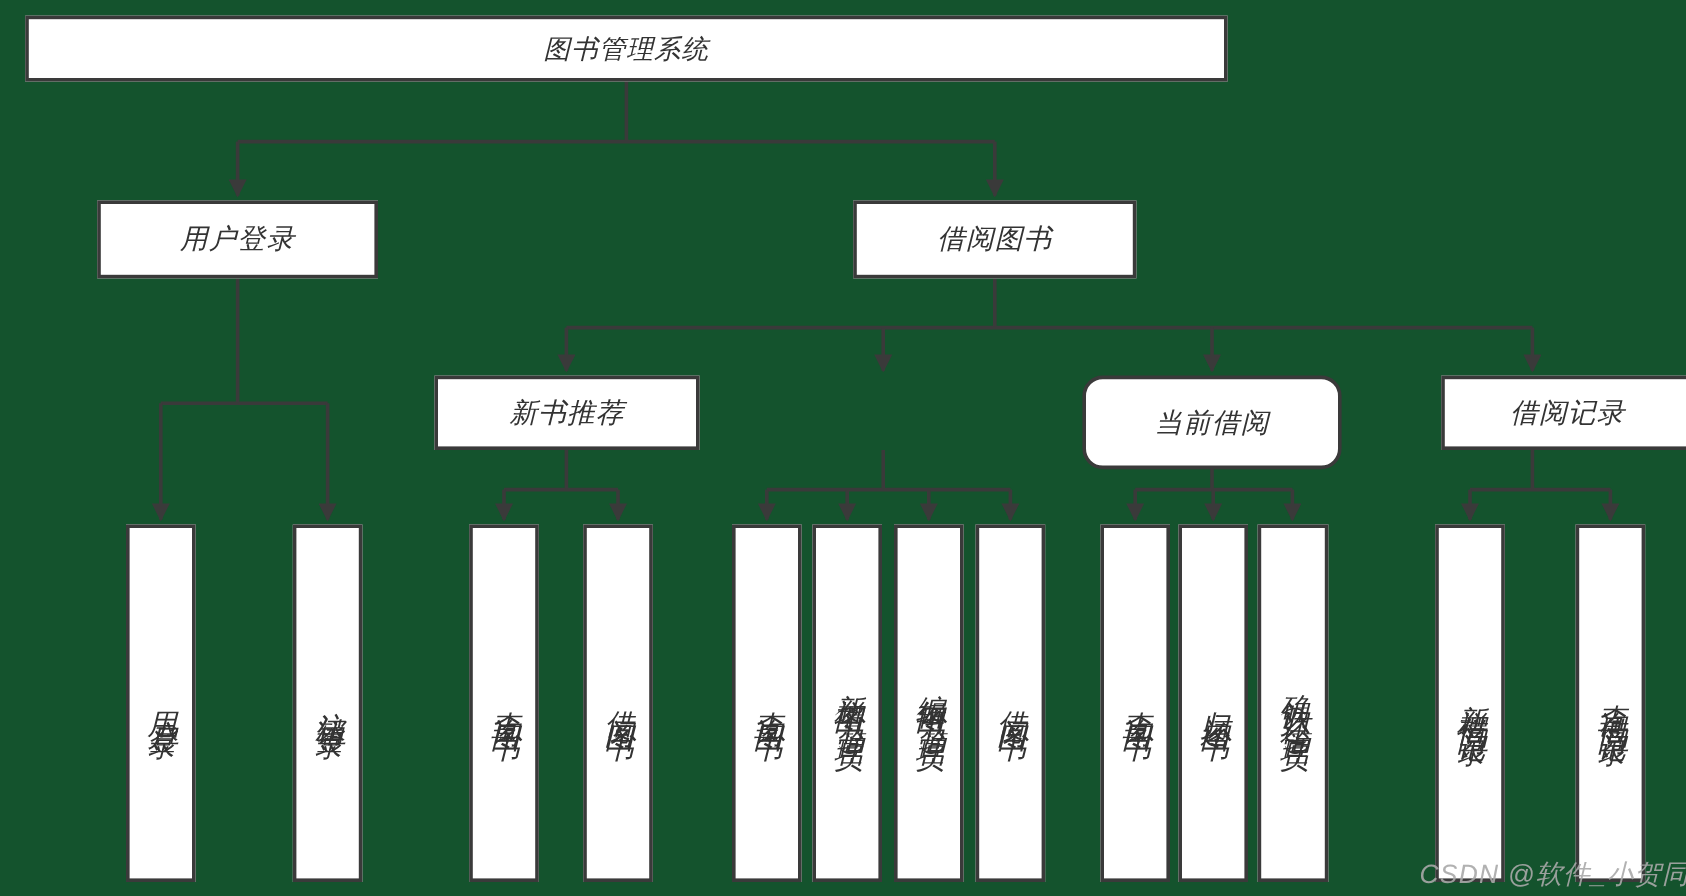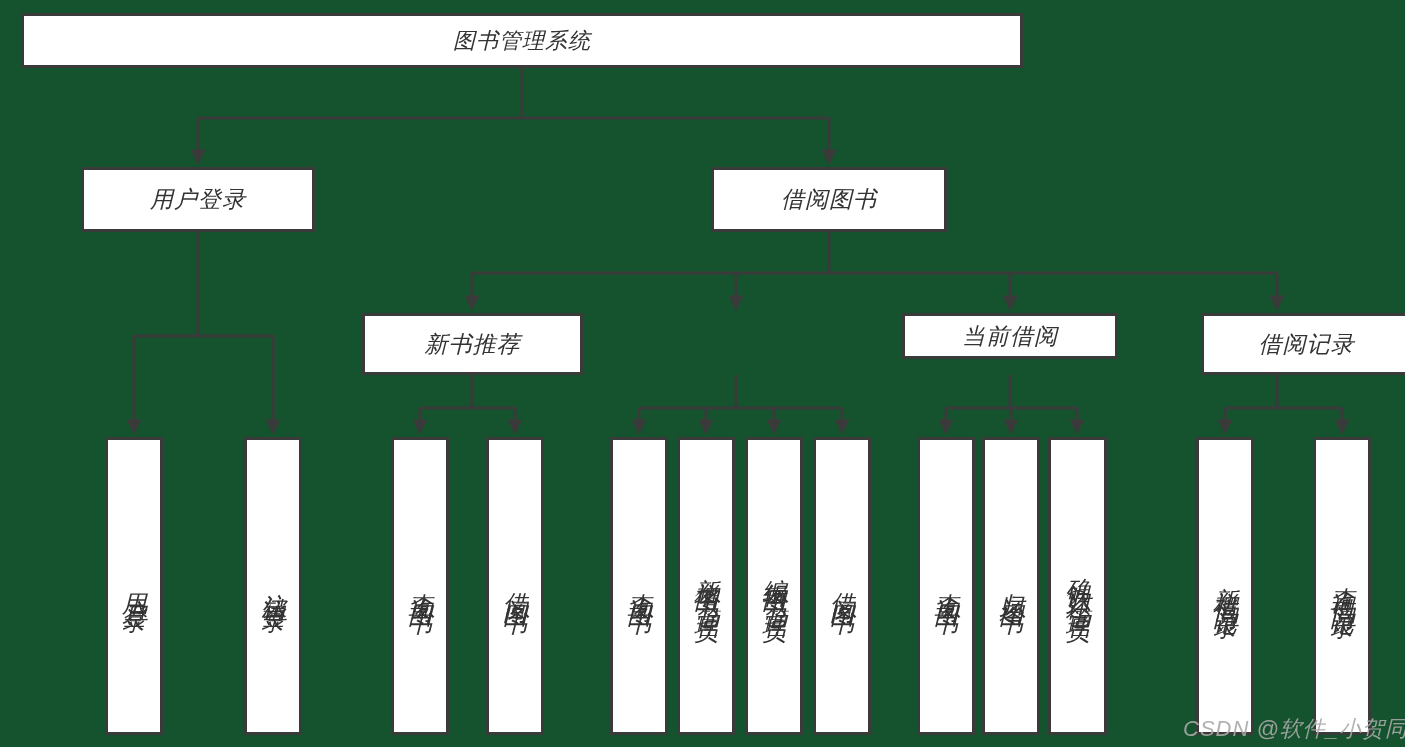--- a/index.html
+++ b/index.html
@@ -115,21 +115,21 @@
   <div class="box hbox" style="left:81px;top:167px;width:234px;height:65px;">
     <span class="label">用户登录</span>
   </div>
   <div class="box hbox" style="left:711px;top:167px;width:236px;height:65px;">
     <span class="label">借阅图书</span>
   </div>
 
   <div class="box hbox" style="left:362px;top:313px;width:221px;height:62px;align-items:center;">
     <span class="label">新书推荐</span>
   </div>
-  <div class="box hbox" style="left:902px;top:313px;width:216px;height:46px;">
+  <div class="box hbox" style="left:902px;top:313px;width:216px;height:78px;border-radius:17px;">
     <span class="label">当前借阅</span>
   </div>
   <div class="box hbox" style="left:1172px;top:313px;width:211px;height:62px;margin-left:29px;">
     <span class="label">借阅记录</span>
   </div>
 
   <div class="box vbox" style="left:105px;top:437px;width:58px;height:298px;">
     <span class="label">用户登录</span>
   </div>
   <div class="box vbox" style="left:244px;top:437px;width:58px;height:298px;">

